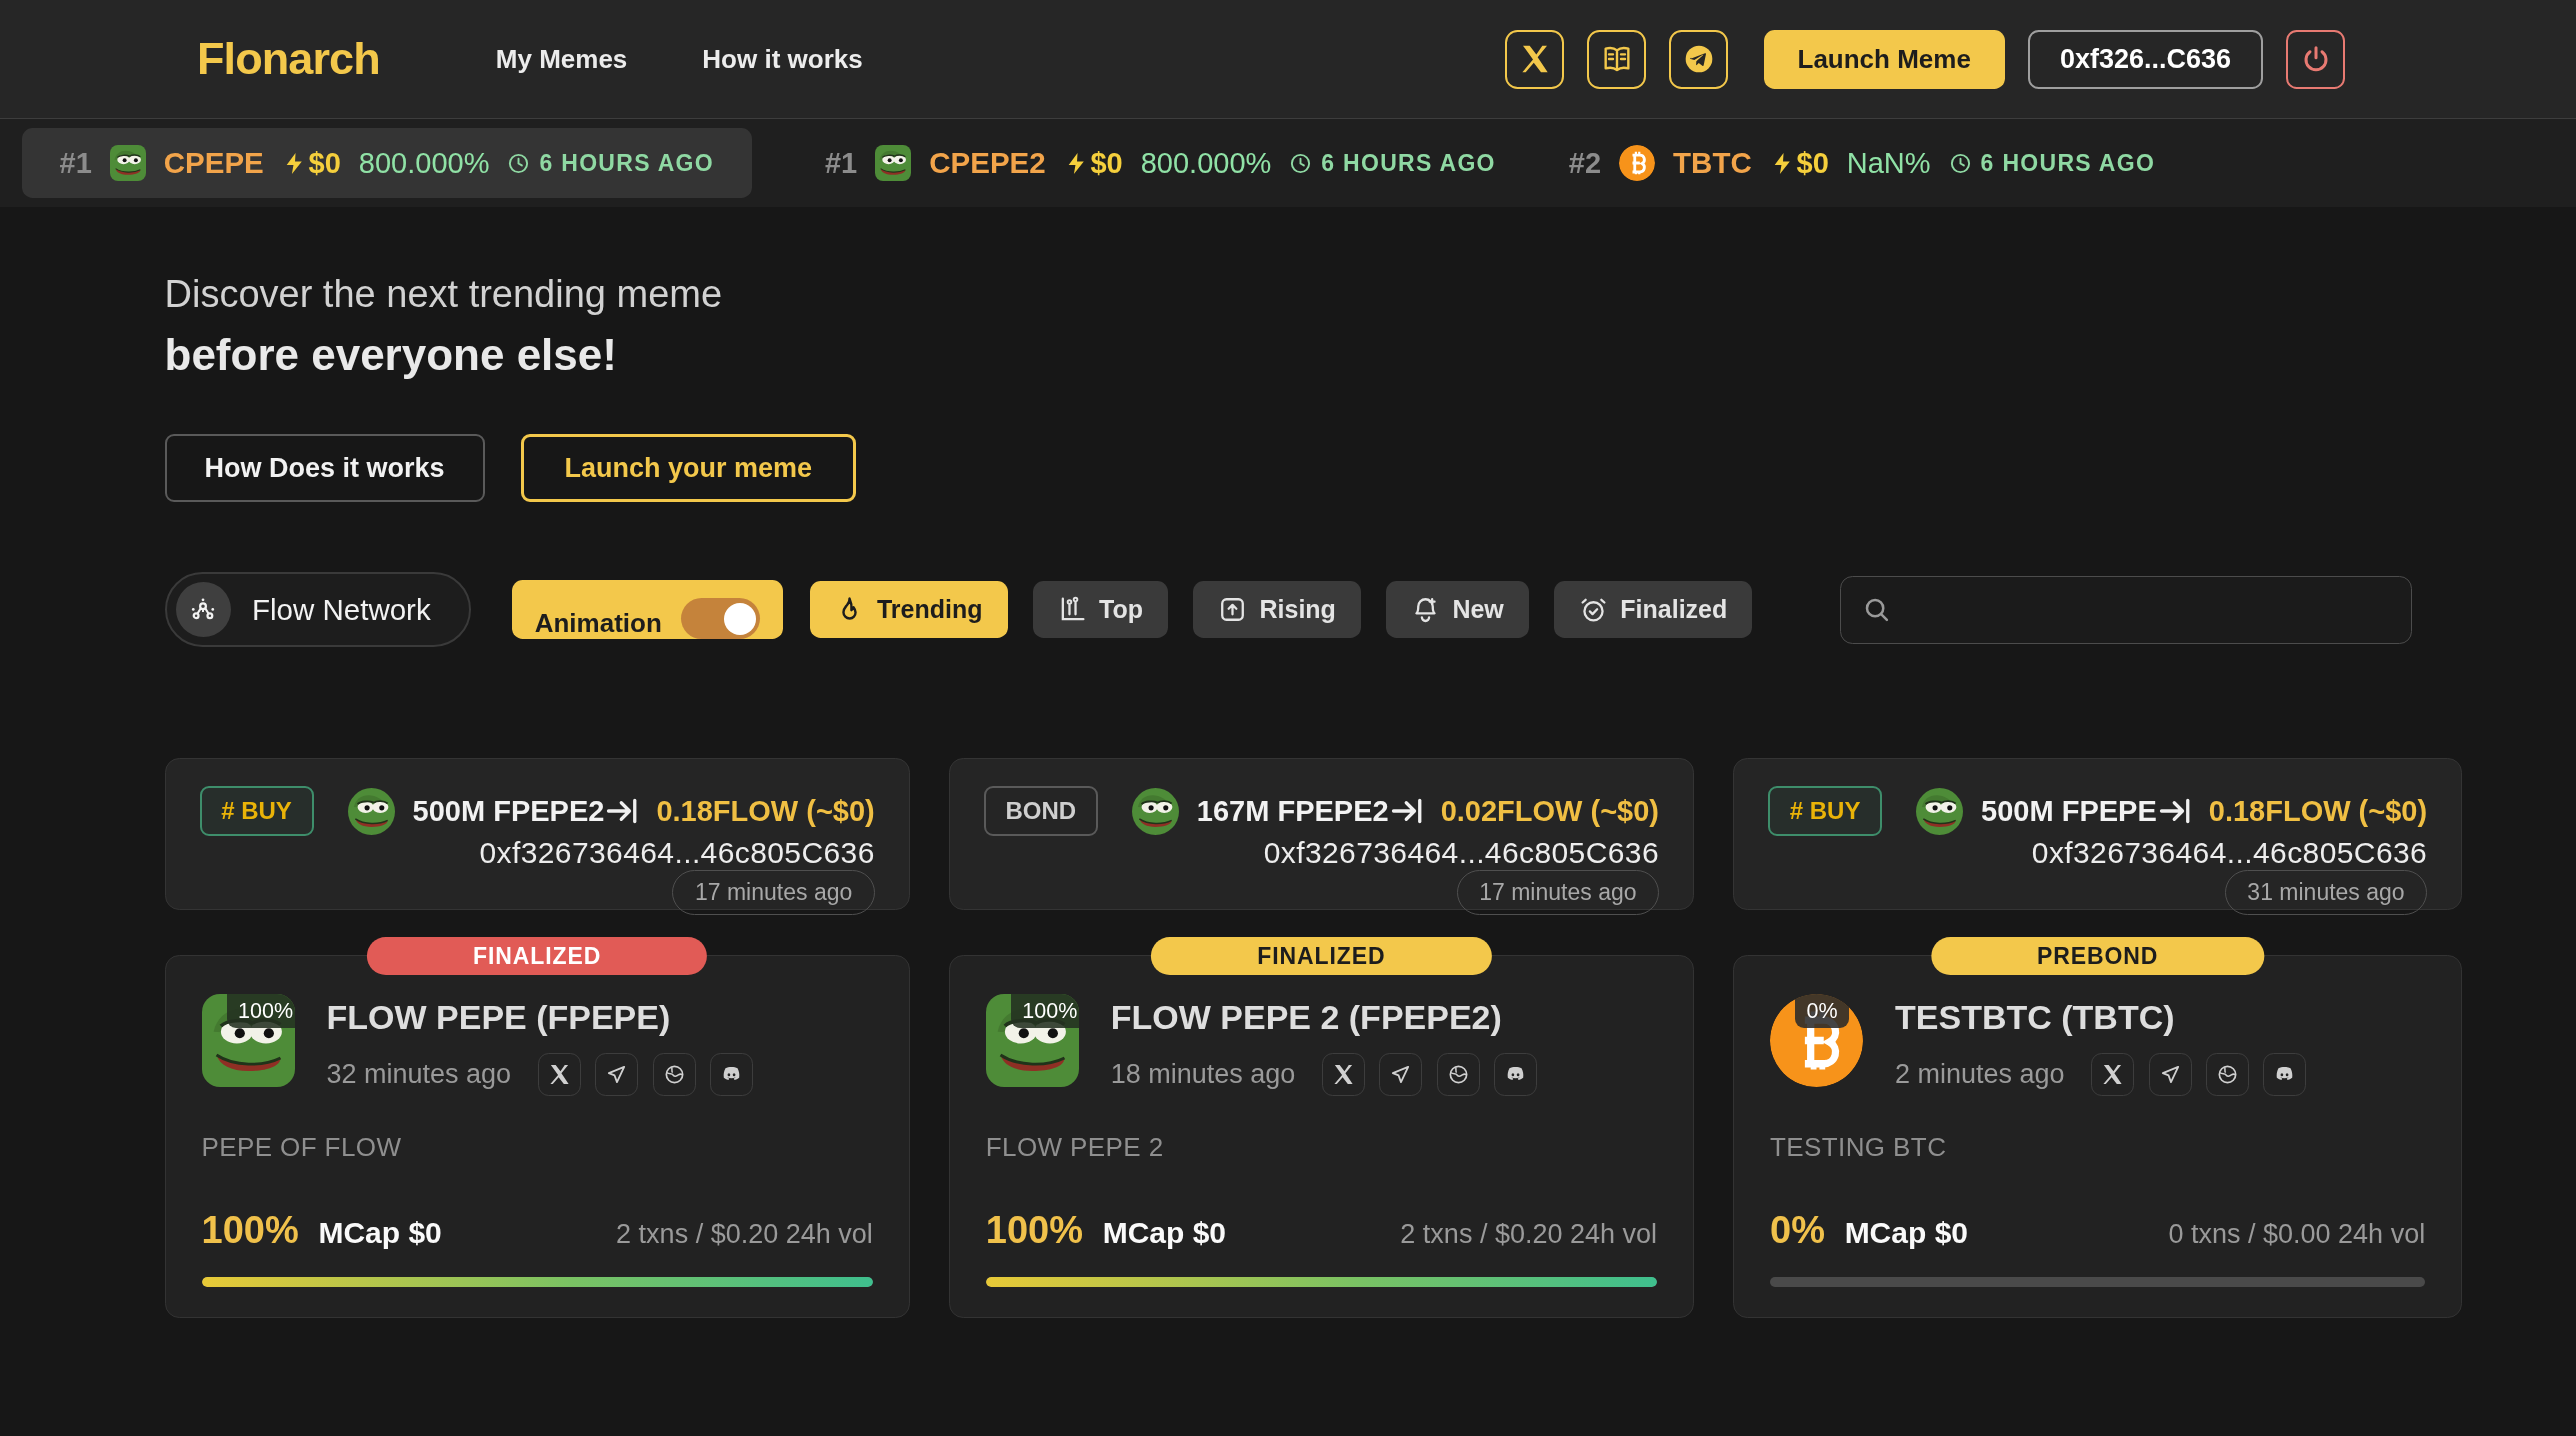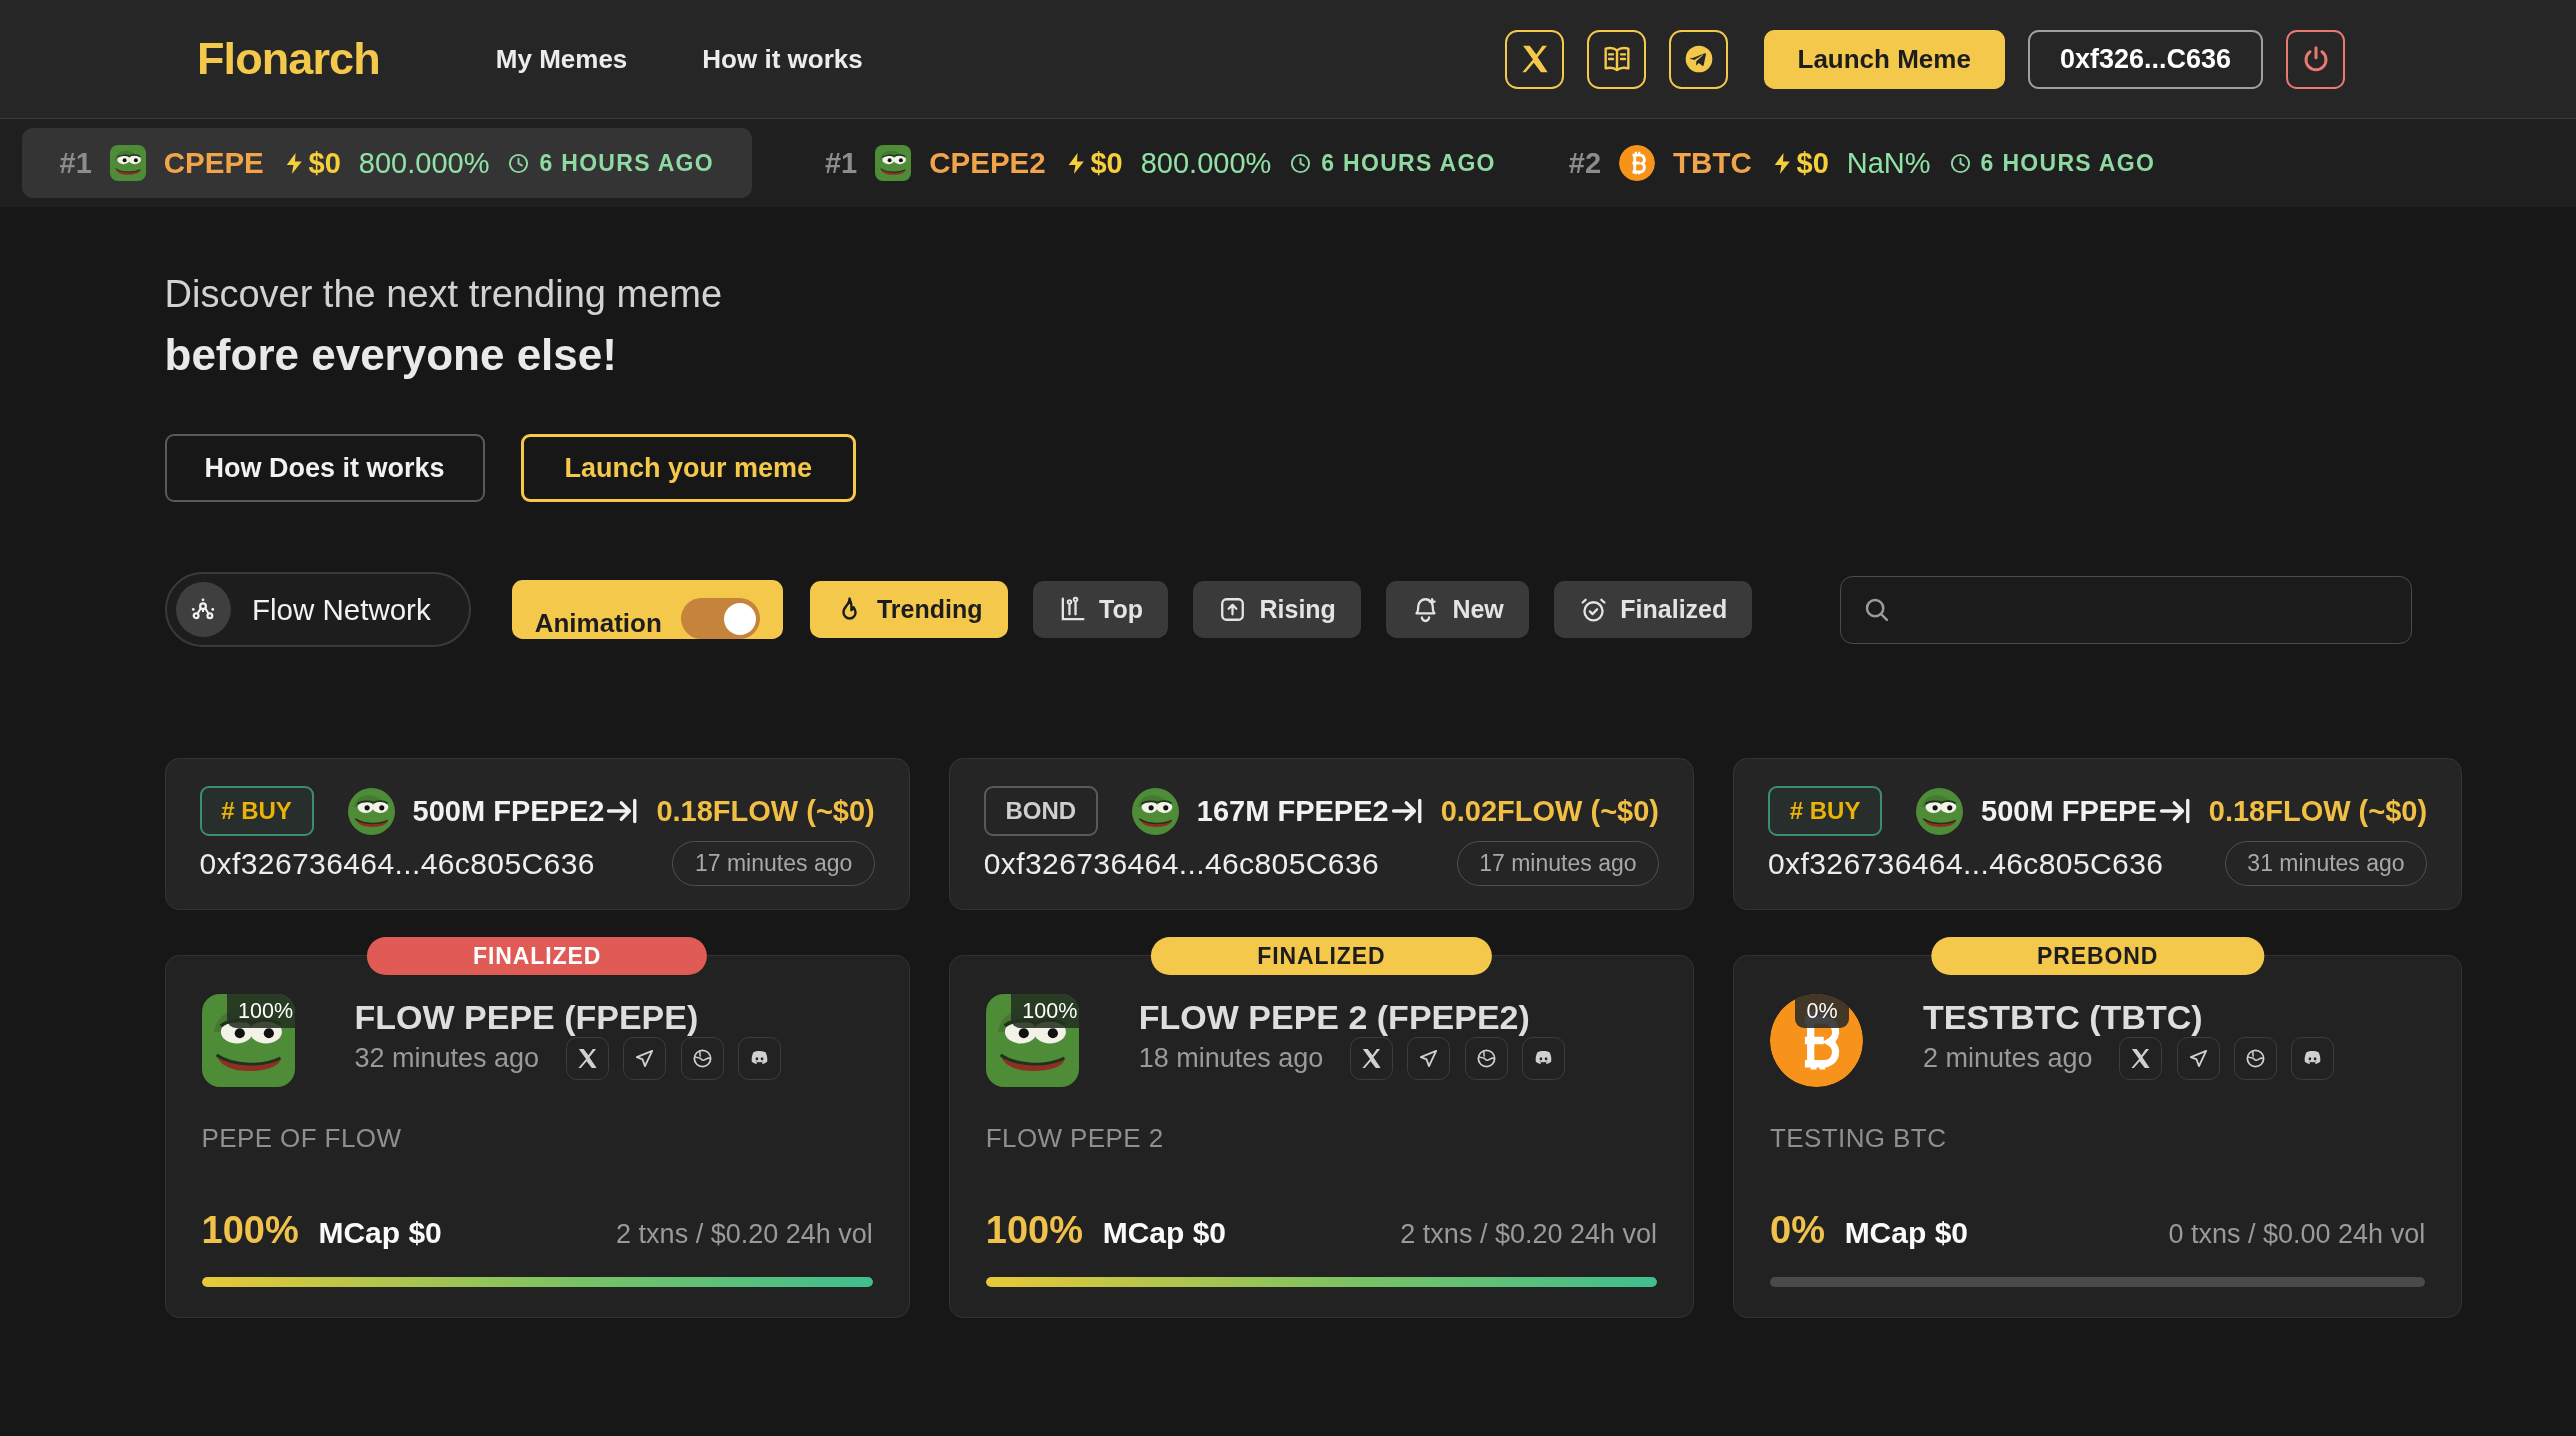--- a/index.html
+++ b/index.html
@@ -108,21 +108,21 @@
   .buy-row1 { display:flex; align-items:center; }
   .trade-badge {
     font-size:24px; font-weight:bold; padding:9px 19.7px; border-radius:9px; white-space:nowrap;
   }
   .trade-badge.buy { color:#eab308; border:2.7px solid #3e8e6b; background:rgba(77,170,125,0.07); }
   .trade-badge.bond { color:#cfcfcf; border:2.7px solid #5a5a5a; background:transparent; }
   .buy-avatar { width:47px; height:47px; border-radius:50%; overflow:hidden; margin-left:34px; flex:none; }
   .buy-amount { font-size:29px; font-weight:bold; color:#f2f2f2; margin-left:18px; white-space:nowrap; }
   .buy-arrow { margin-left:auto; margin-right:16px; display:flex; align-items:center; }
   .buy-cost { font-size:29px; font-weight:bold; color:#f0bf43; white-space:nowrap; }
-  .buy-row2 { display:flex; align-items:center; justify-content:space-between; }
+  .buy-row2 { display:flex; align-items:flex-end; justify-content:space-between;flex-direction:column; }
   .buy-address { font-size:30px; color:#ededed; letter-spacing:0.4px; }
   .time-pill {
     border:1.8px solid #4f4f4f; border-radius:894px; padding:8px 21.5px; font-size:23px; color:#a8a8a8; white-space:nowrap;
   }
   .meme-card {
     margin-top:45px; position:relative; background:#222222; border:1.8px solid #333333; border-radius:14.3px;
     height:363px; padding:38px 36px 30px 36px; display:flex; flex-direction:column; cursor:pointer;
   }
   .status-badge {
     position:absolute; top:-19px; left:50%; transform:translateX(-50%);
@@ -132,21 +132,21 @@
   .status-badge.red { background:#e15b56; color:#ffffff; }
   .status-badge.yellow { background:#f3c84b; color:#1d1d1d; }
   .card-head { display:flex; gap:32px; }
   .card-avatar { width:93px; height:93px; border-radius:18px; overflow:hidden; position:relative; flex:none; }
   .card-avatar.round { border-radius:50%; }
   .pct-badge {
     position:absolute; top:0; left:25px; background:rgba(35,48,32,0.88); color:#fff;
     font-size:21.5px; padding:4.5px 11.6px; border-radius:0 0 9px 9px;
   }
   .pct-badge.dark { background:rgba(42,42,42,0.88); }
-  .card-info { display:flex; flex-direction:column; padding-top:3.6px;margin-left:28px; }
+  .card-info { display:flex; flex-direction:column; gap:16px; padding-top:3.6px; }
   .card-name { font-size:34px; font-weight:bold; color:#dedede; white-space:nowrap; }
   .card-sub { display:flex; align-items:center; gap:14.3px; }
   .card-time { font-size:27px; color:#9a9a9a; margin-right:12.5px; white-space:nowrap; }
   .sbtn {
     width:43px; height:43px; border:1.8px solid #3d3d3d; border-radius:10.7px; background:transparent;
     display:flex; align-items:center; justify-content:center; cursor:pointer;
   }
   .sbtn svg { width:23px; height:23px; }
   .card-desc { margin-top:36px; font-size:26px; color:#8f8f8f; letter-spacing:0.4px; }
   .card-stats { margin-top:auto; display:flex; align-items:baseline; }

